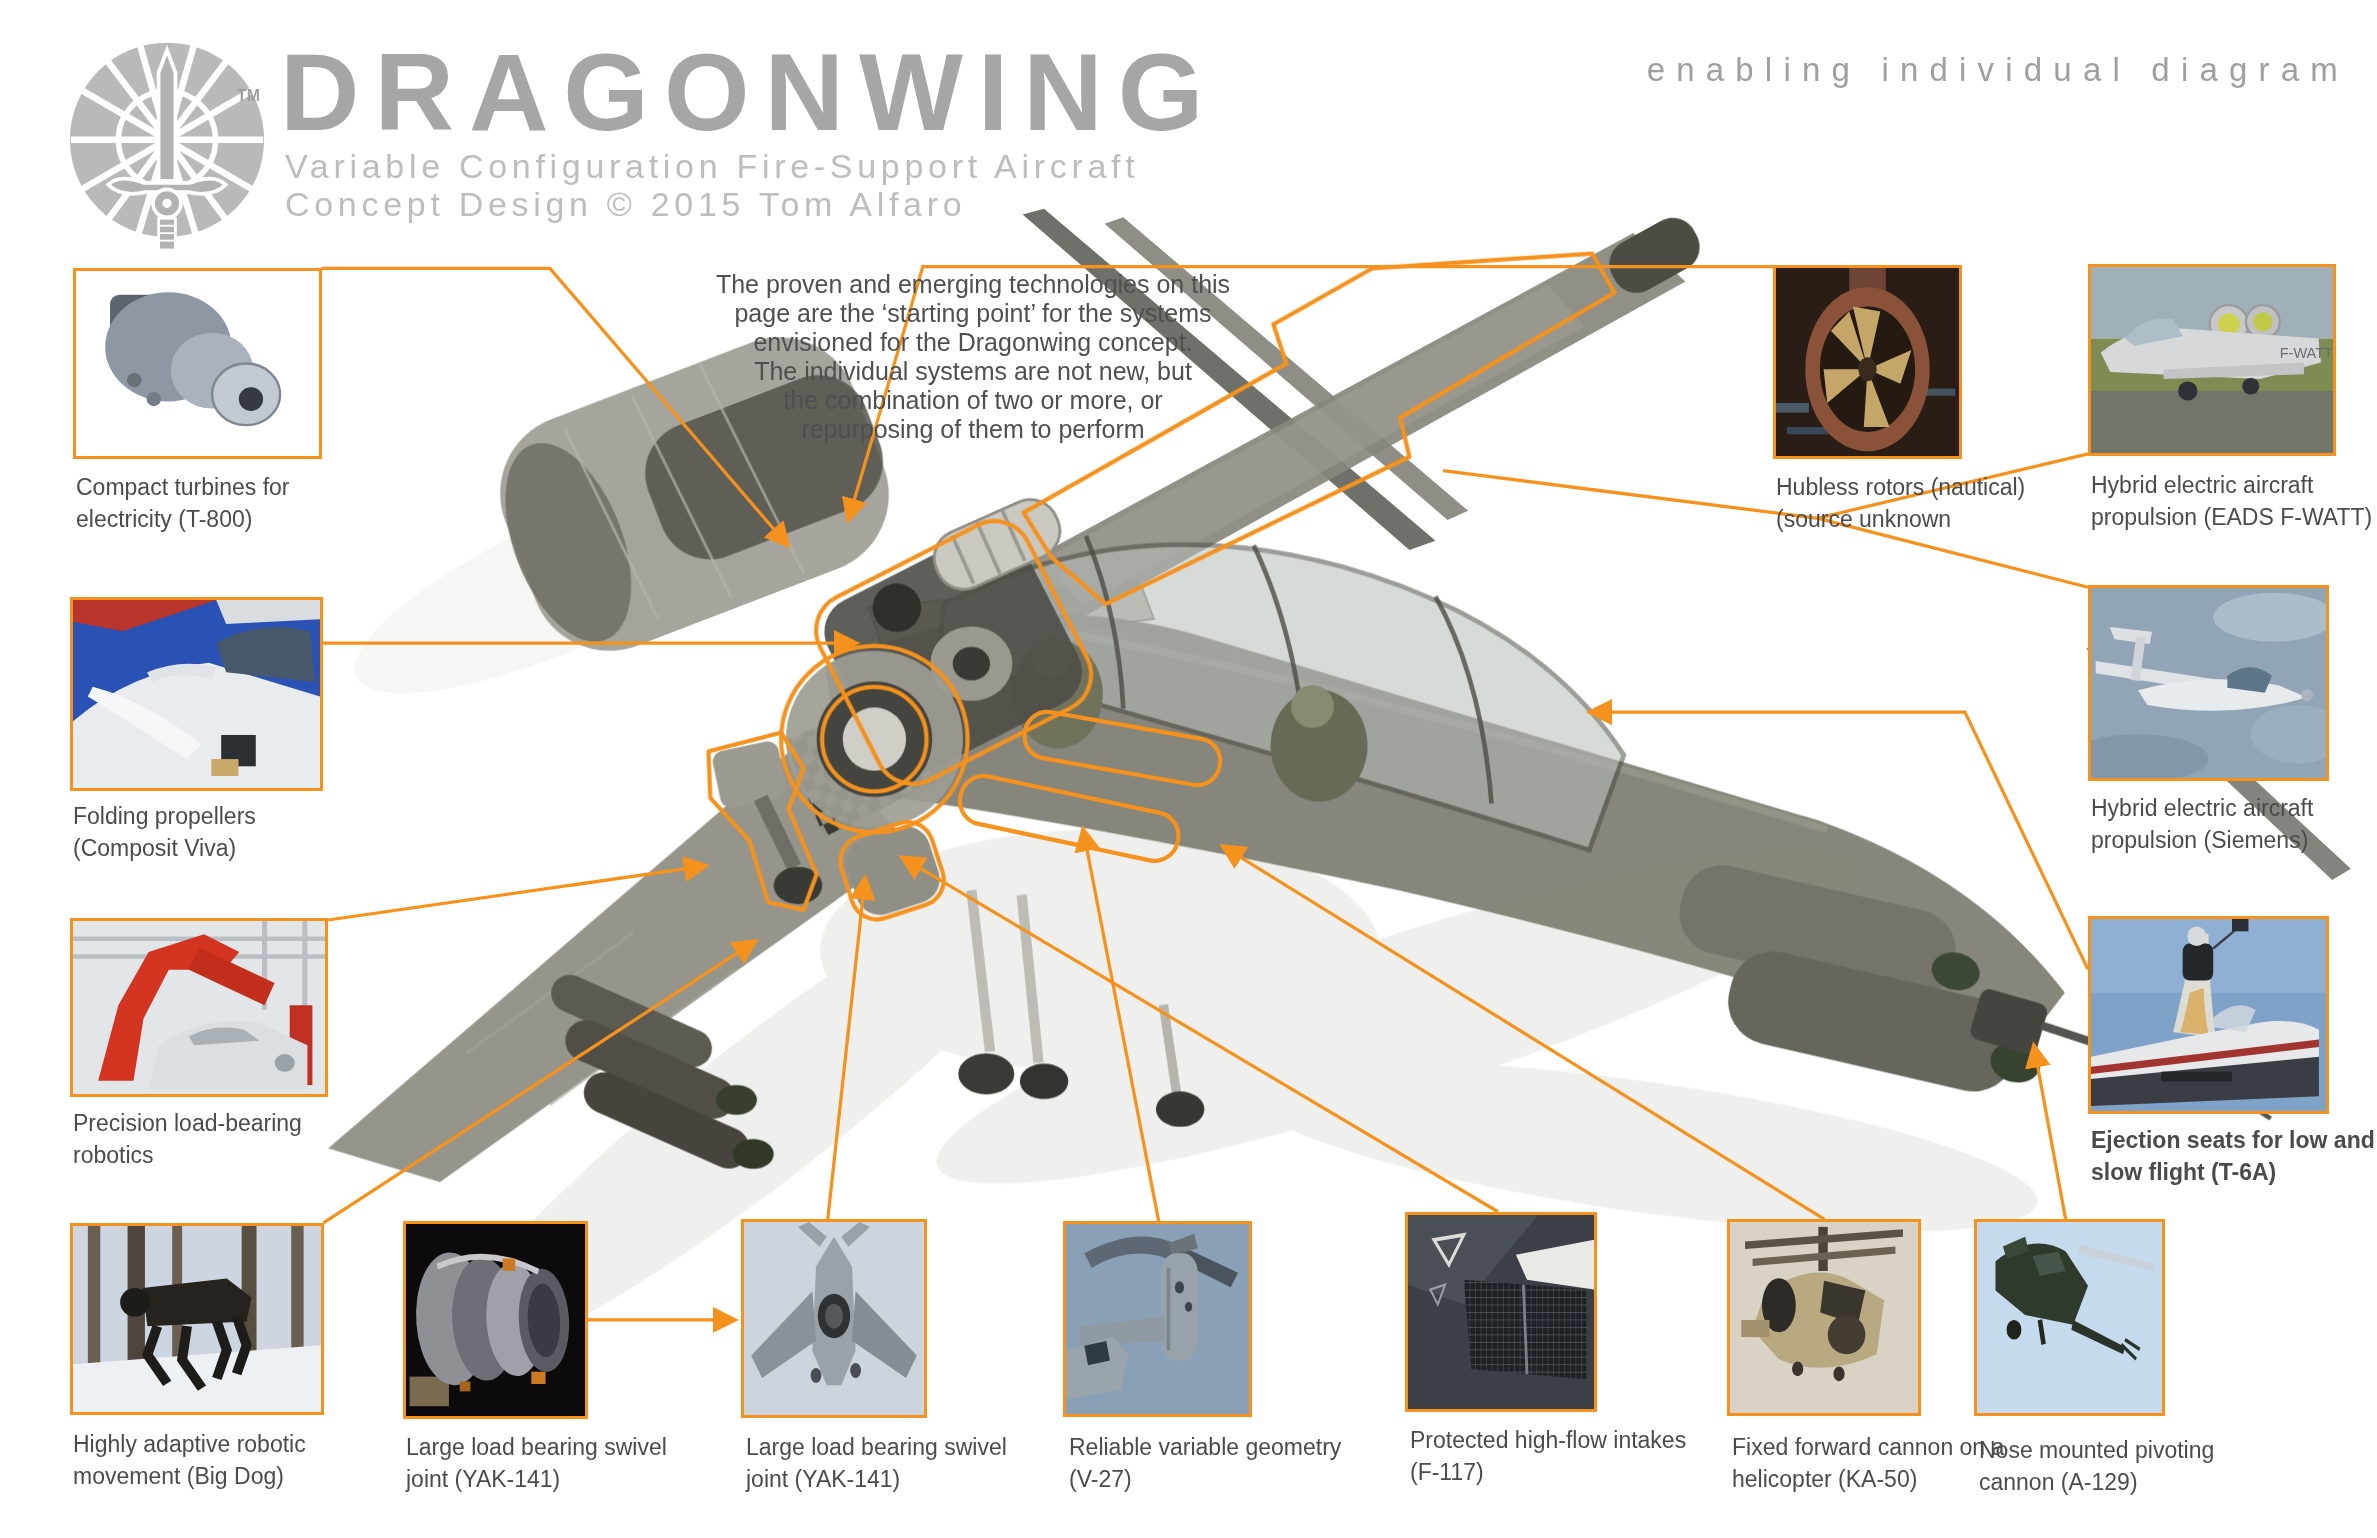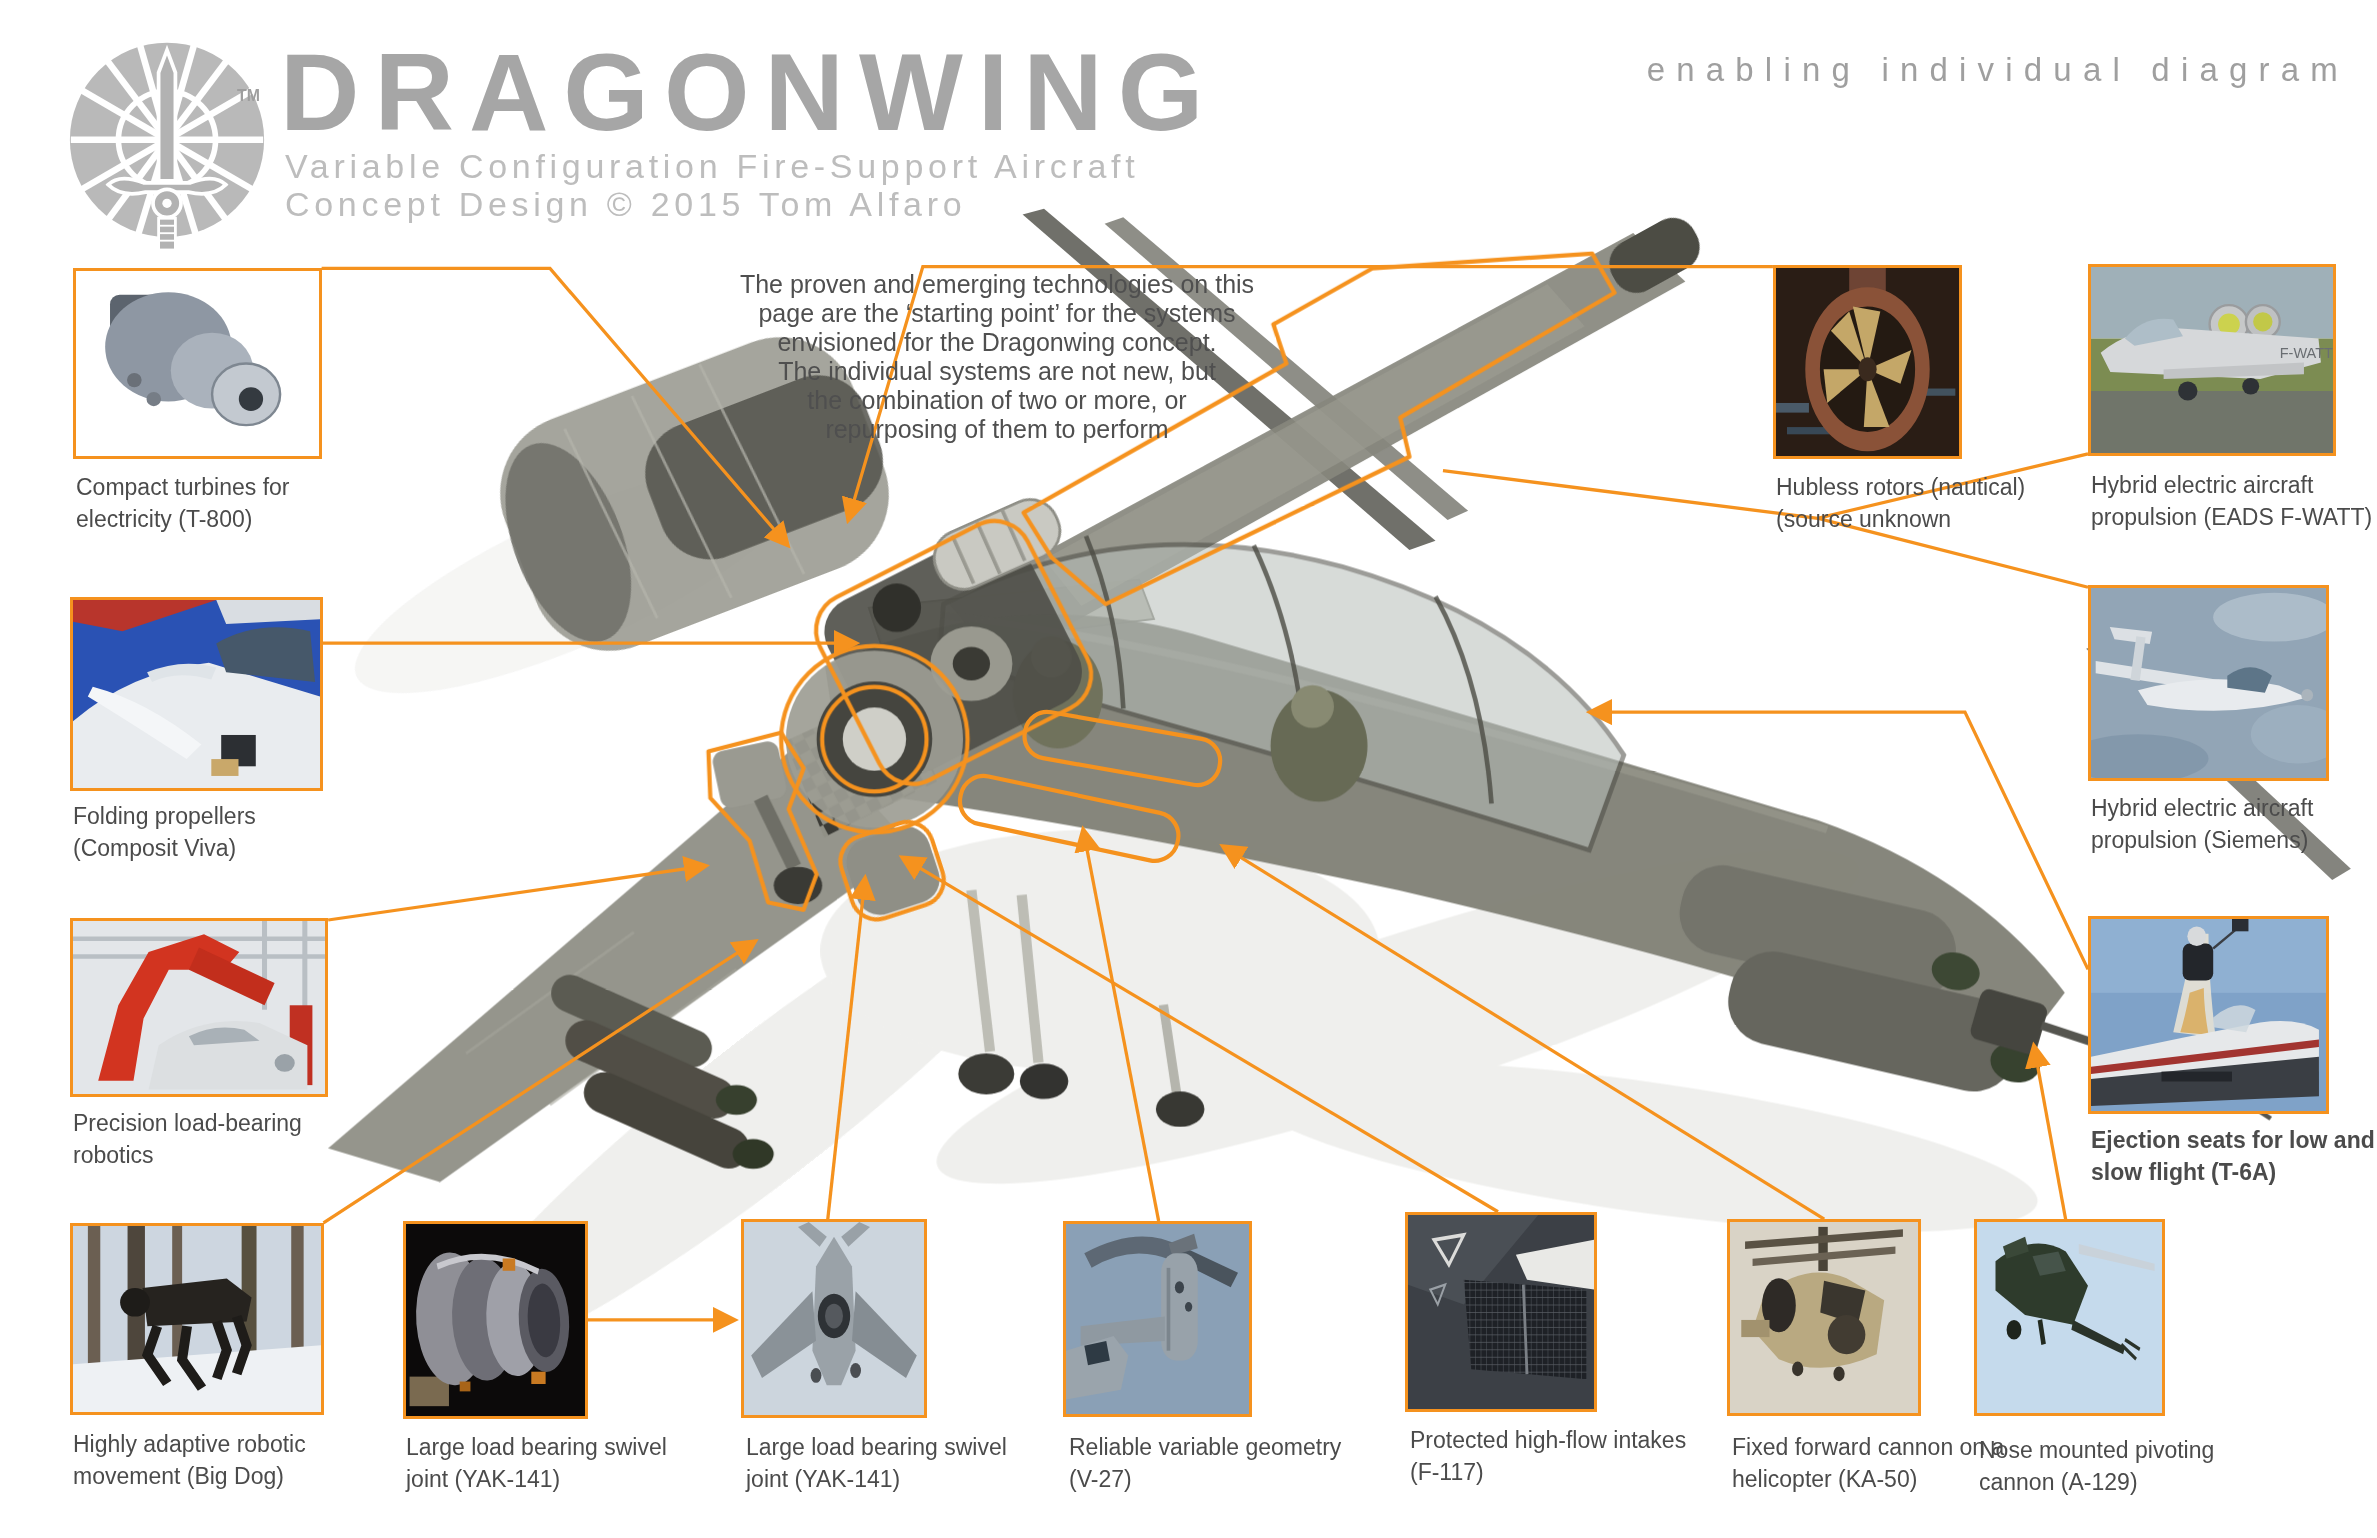--- a/index.html
+++ b/index.html
@@ -24,21 +24,21 @@
   }
   .hdr-sub2{
     position:absolute;left:285px;top:185px;font-size:34px;letter-spacing:4.7px;
     color:var(--subtitle);z-index:3;white-space:nowrap;
   }
   .corner-label{
     position:absolute;right:28px;top:51px;font-size:33px;letter-spacing:11.2px;
     color:#9f9f9f;z-index:3;white-space:nowrap;
   }
   .intro{
-    position:absolute;left:708px;top:270px;width:578px;z-index:3;text-align:center;
+    position:absolute;left:684px;top:270px;width:578px;z-index:3;text-align:center;
     font-size:25px;line-height:29px;color:#4f4f4f;
   }
   .intro .iline{white-space:nowrap;}
   .photo-box{
     position:absolute;border:3.7px solid var(--accent);box-sizing:border-box;
     background:#fff;z-index:2;overflow:hidden;
   }
   .photo-box svg{display:block;width:100%;height:100%;}
   .caption{
     position:absolute;z-index:3;font-size:23px;line-height:32px;color:var(--caption);

